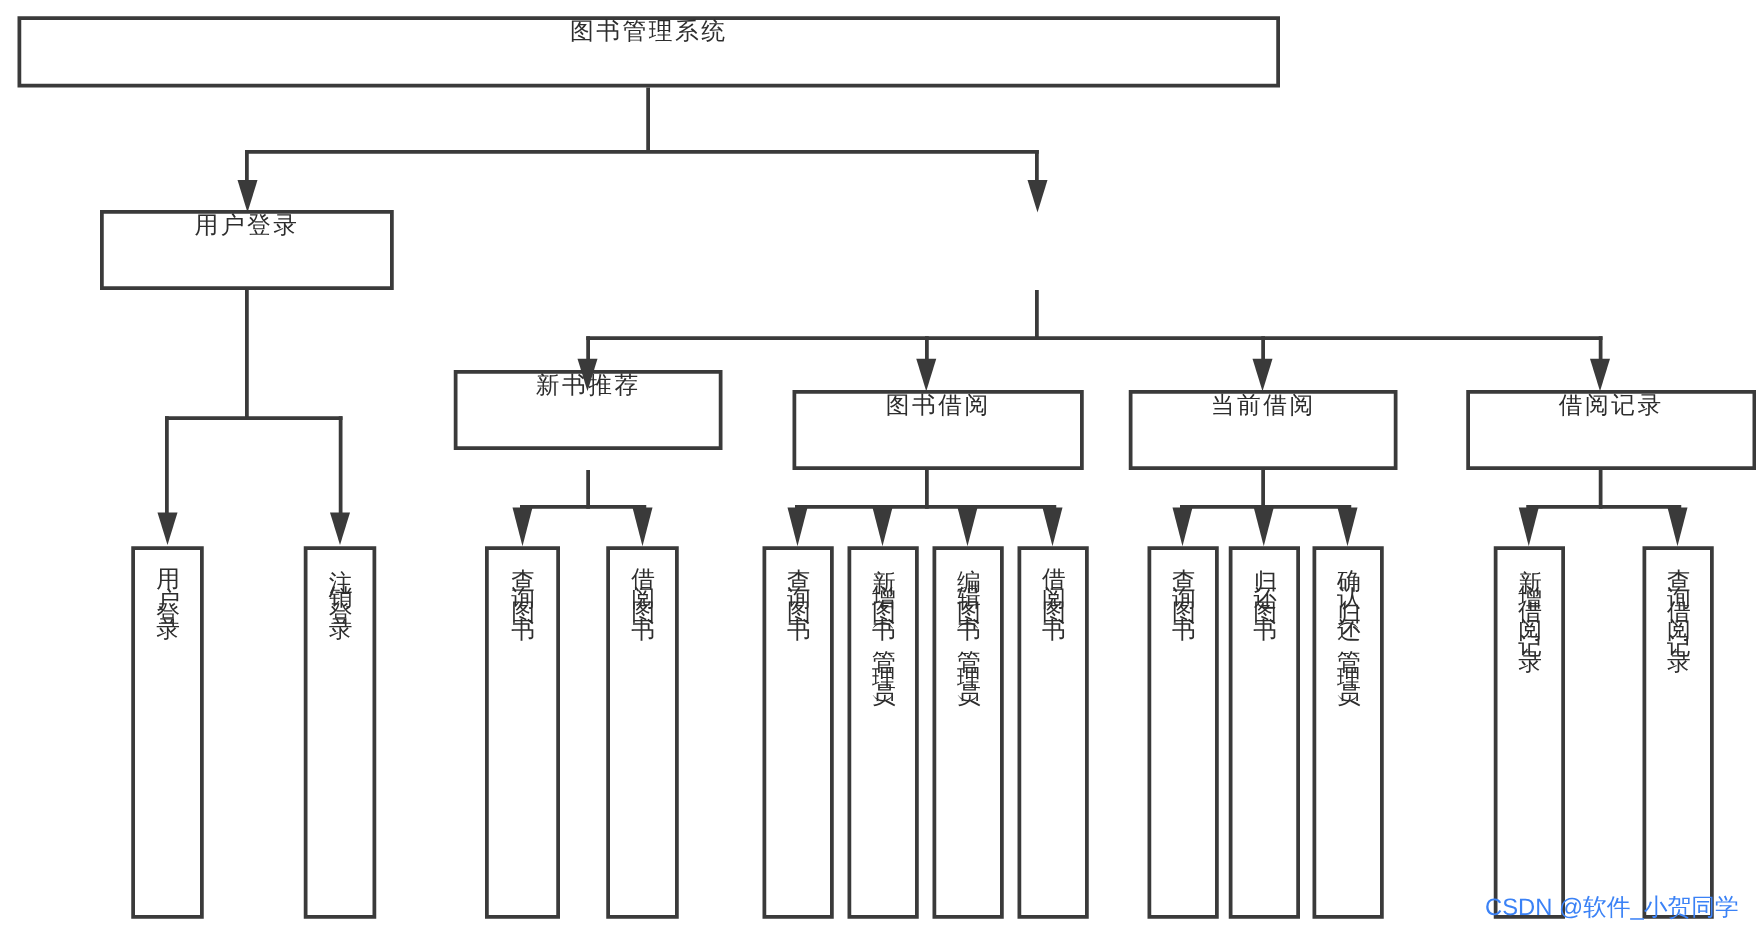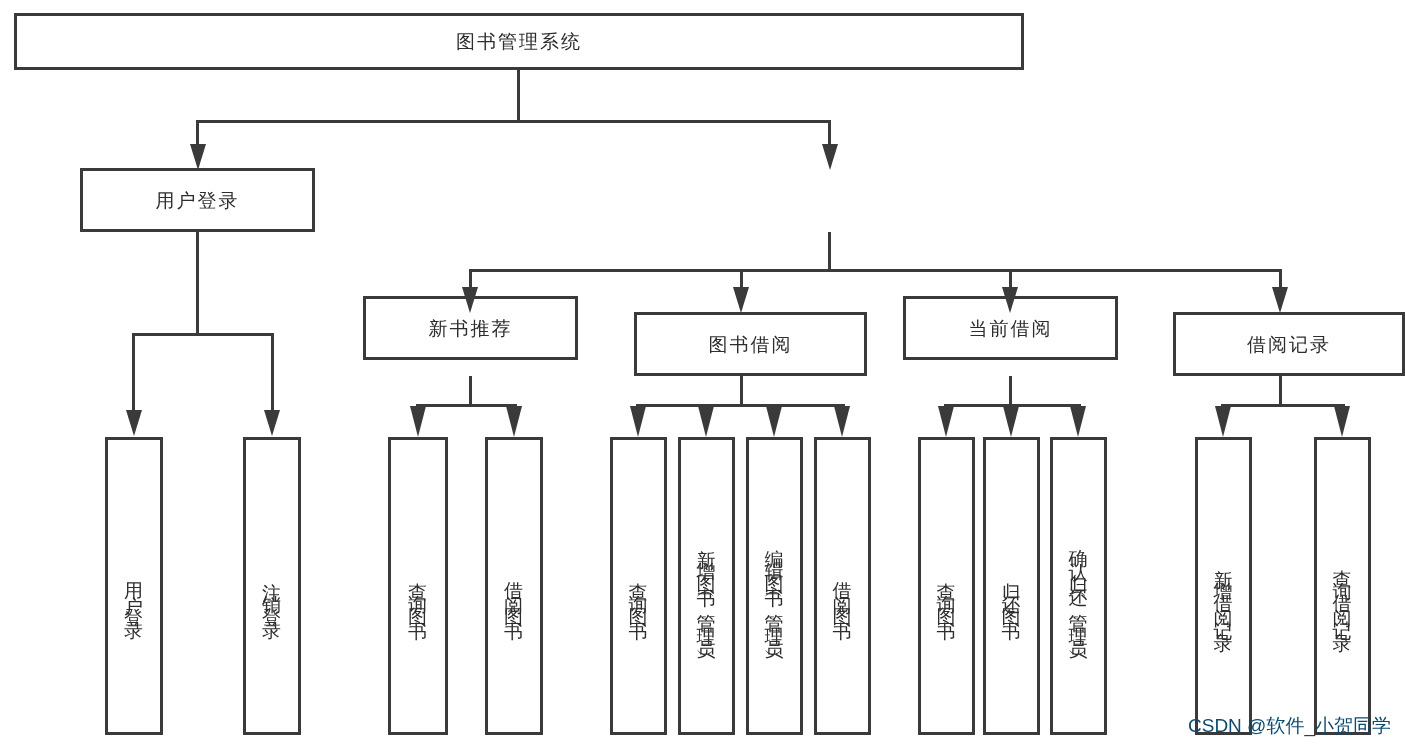--- a/index.html
+++ b/index.html
@@ -2,39 +2,39 @@
 <html><head>
 <meta charset="utf-8">
 <style>
   html,body{margin:0;padding:0;background:#ffffff;}
   .stage{
     position:relative;width:1405px;height:747px;background:#ffffff;overflow:hidden;
     font-family:"Liberation Sans","DejaVu Sans",sans-serif;color:#2d2d2d;
   }
   .node{
     position:absolute;box-sizing:border-box;background:#ffffff;
-    border:3px solid #3a3a3a;display:flex;align-items:center;justify-content:center;
+    border:3px solid #3a3a3a;display:flex;justify-content:center;
   }
   .node .lbl{font-size:19px;letter-spacing:2px;line-height:1;white-space:nowrap;}
   .node .vlbl{
     writing-mode:vertical-rl;text-orientation:mixed;
     font-size:19px;letter-spacing:13px;line-height:1;margin-bottom:-13px;white-space:nowrap;
   }
   .h,.v{position:absolute;background:#3a3a3a;}
   .h{height:3px;}
   .v{width:3px;}
   .arr{
     position:absolute;width:0;height:0;
     border-left:8px solid transparent;border-right:8px solid transparent;
     border-top:26px solid #3a3a3a;
   }
   .arr.long{border-top-width:31px;}
   .watermark{
     position:absolute;left:1188px;top:713px;z-index:5;
-    font-size:19px;color:#0c4a6e;white-space:nowrap;
+    font-size:19px;color:#3b82f6;white-space:nowrap;
   }
 </style>
 </head>
 <body>
 
 <div class="stage">
 
   <div class="node" style="left:14px;top:13px;width:1010px;height:57px">
     <span class="lbl">图书管理系统</span>
   </div>
@@ -42,21 +42,21 @@
   <div class="node" style="left:80px;top:168px;width:235px;height:64px">
     <span class="lbl">用户登录</span>
   </div>
 
   <div class="node" style="left:363px;top:296px;width:215px;height:64px">
     <span class="lbl">新书推荐</span>
   </div>
   <div class="node" style="left:634px;top:312px;width:233px;height:64px">
     <span class="lbl">图书借阅</span>
   </div>
-  <div class="node" style="left:903px;top:296px;width:215px;height:64px">
+  <div class="node" style="left:903px;top:312px;width:215px;height:64px">
     <span class="lbl">当前借阅</span>
   </div>
   <div class="node" style="left:1173px;top:312px;width:232px;height:64px">
     <span class="lbl">借阅记录</span>
   </div>
 
   <div class="node" style="left:105px;top:437px;width:58px;height:298px">
     <span class="vlbl">用户登录</span>
   </div>
   <div class="node" style="left:243px;top:437px;width:58px;height:298px">

